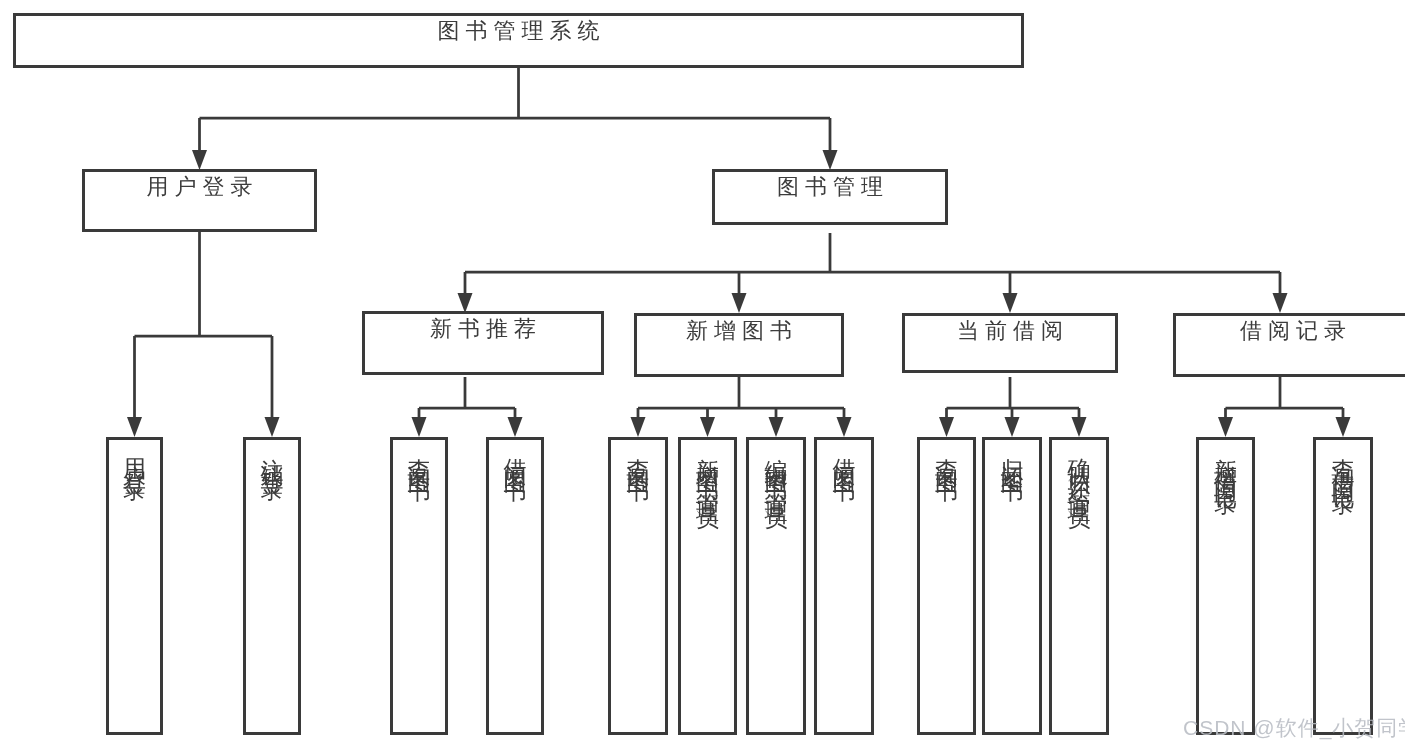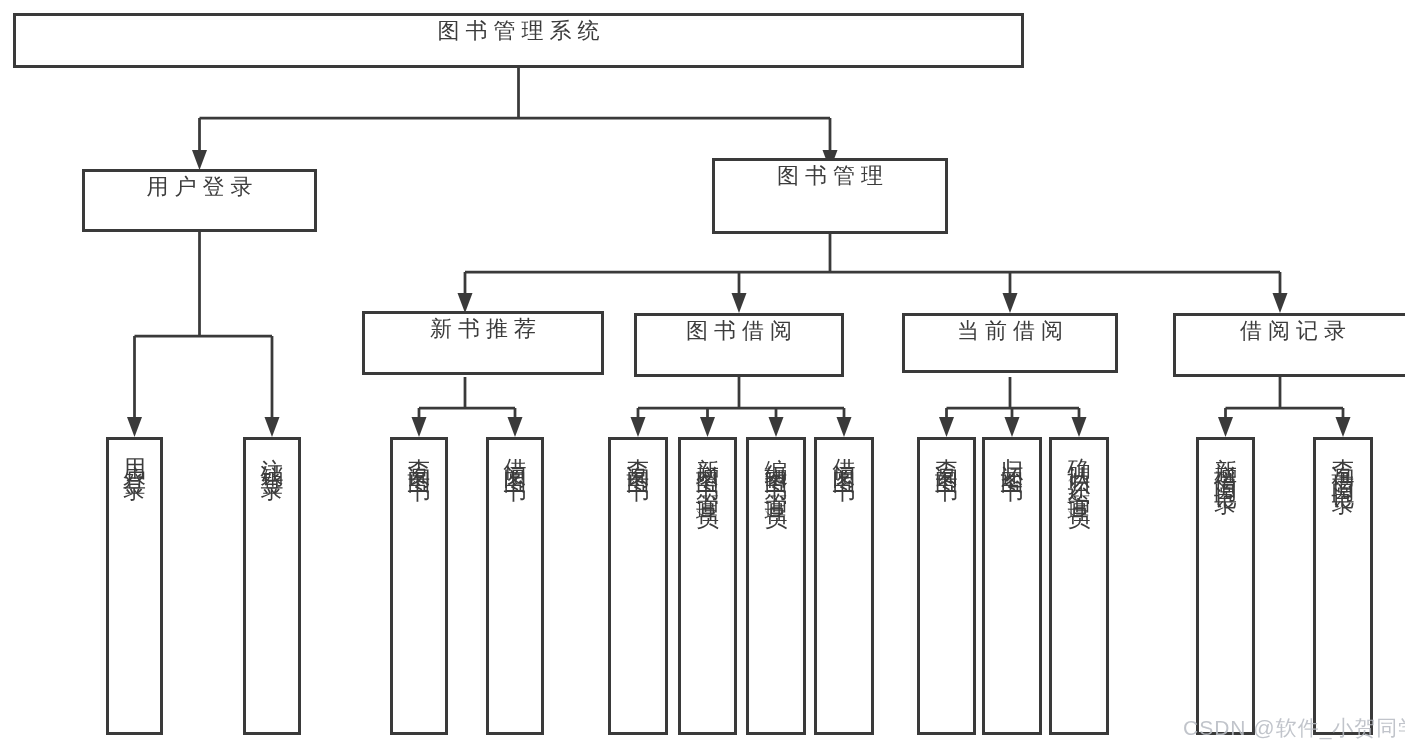--- a/index.html
+++ b/index.html
@@ -121,29 +121,29 @@
     </g>
   </svg>
 
   <div class="node h" style="left:13px;top:13px;width:1011px;height:55px">
     <span>图书管理系统</span>
   </div>
 
   <div class="node h" style="left:82px;top:169px;width:235px;height:63px">
     <span>用户登录</span>
   </div>
-  <div class="node h" style="left:712px;top:158px;width:236px;height:76px">
+  <div class="node h" style="left:712px;top:169px;width:236px;height:56px">
     <span>图书管理</span>
   </div>
 
   <div class="node h" style="left:362px;top:311px;width:242px;height:64px">
     <span>新书推荐</span>
   </div>
   <div class="node h" style="left:634px;top:313px;width:210px;height:64px">
-    <span>图书借阅</span>
+    <span>新增图书</span>
   </div>
   <div class="node h" style="left:902px;top:313px;width:216px;height:60px">
     <span>当前借阅</span>
   </div>
   <div class="node h" style="left:1173px;top:313px;width:240px;height:64px">
     <span>借阅记录</span>
   </div>
 
   <div class="node v" style="left:106px;top:437px;width:57px;height:298px">
     <span>用户登录</span>

